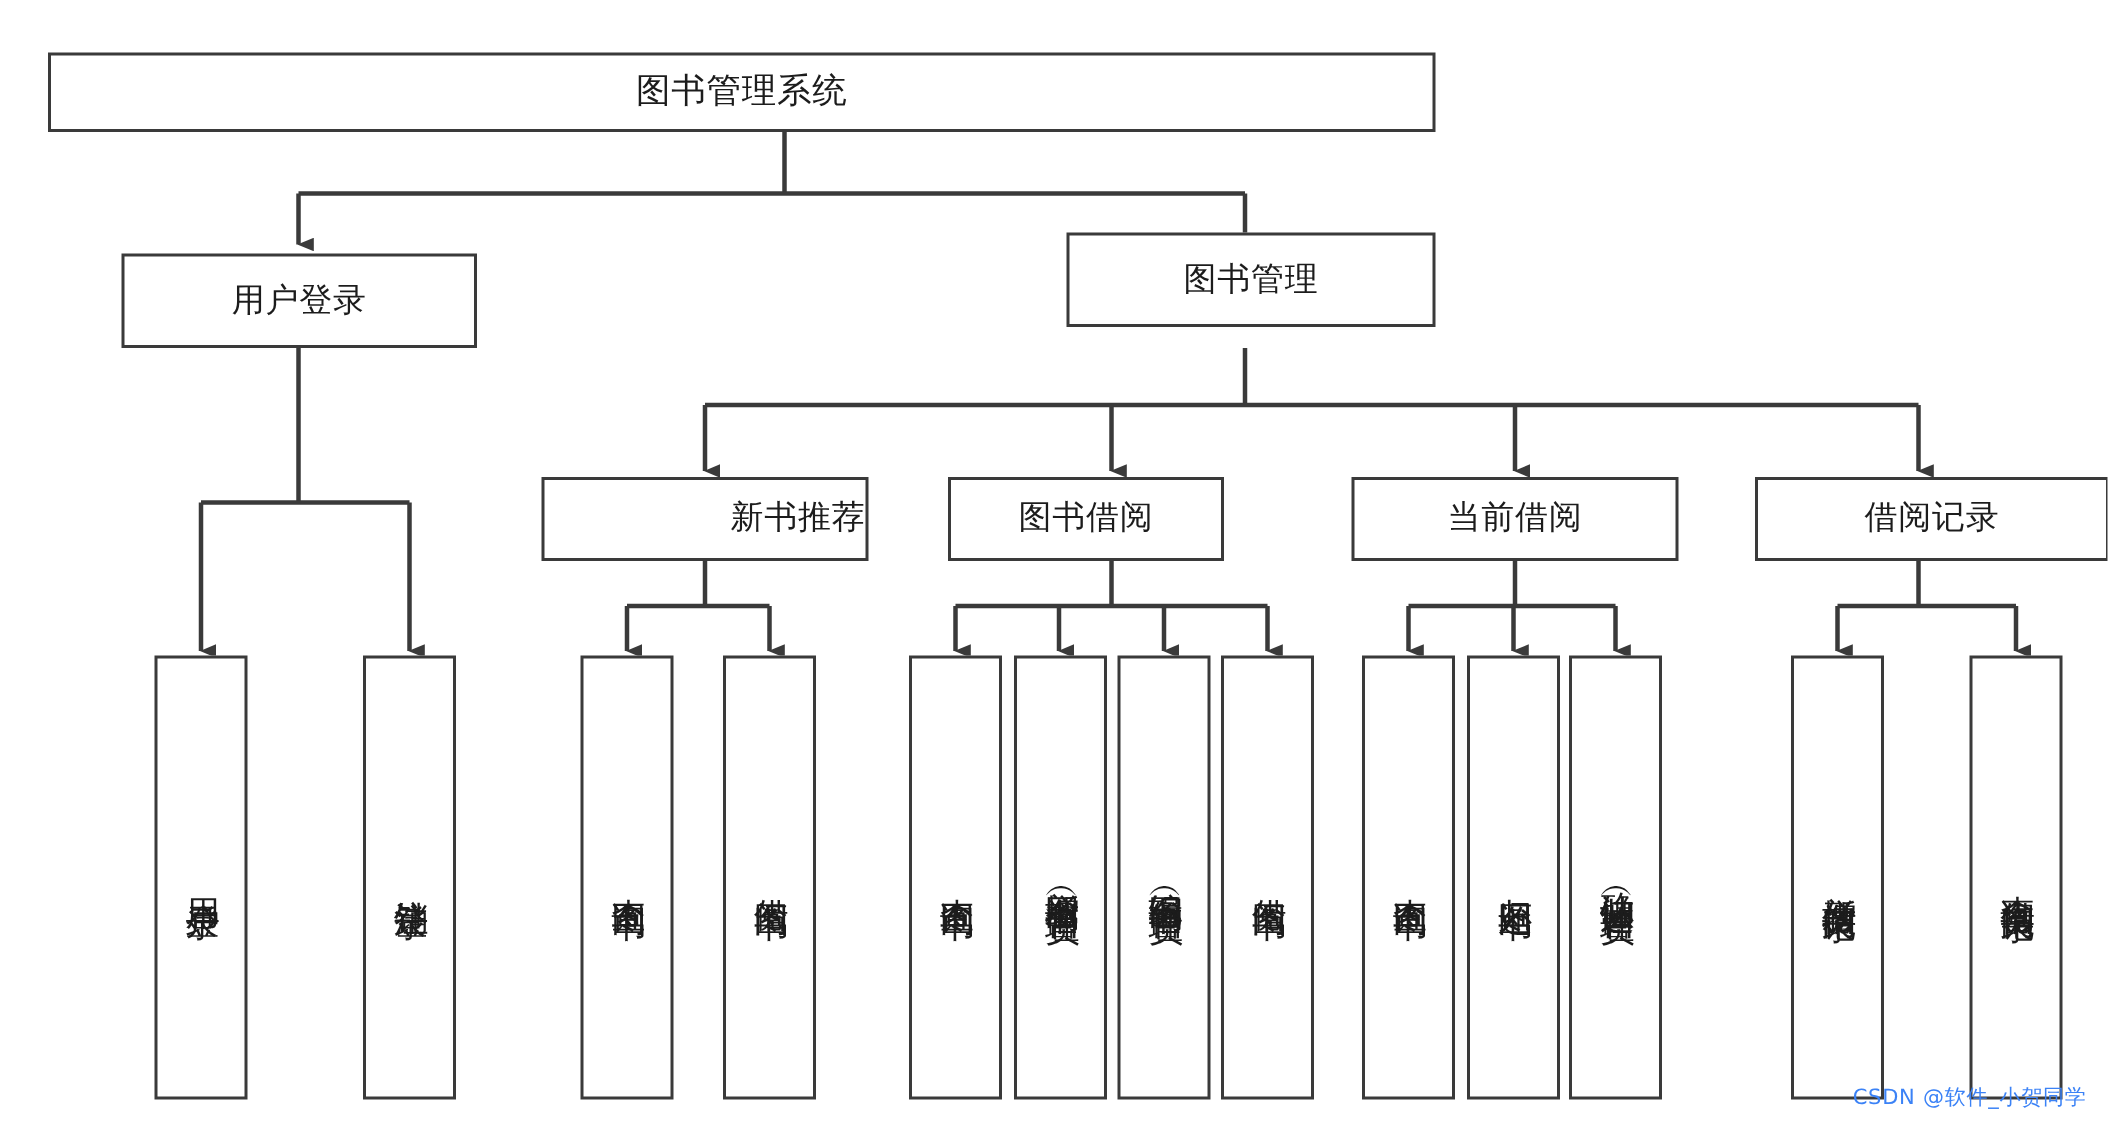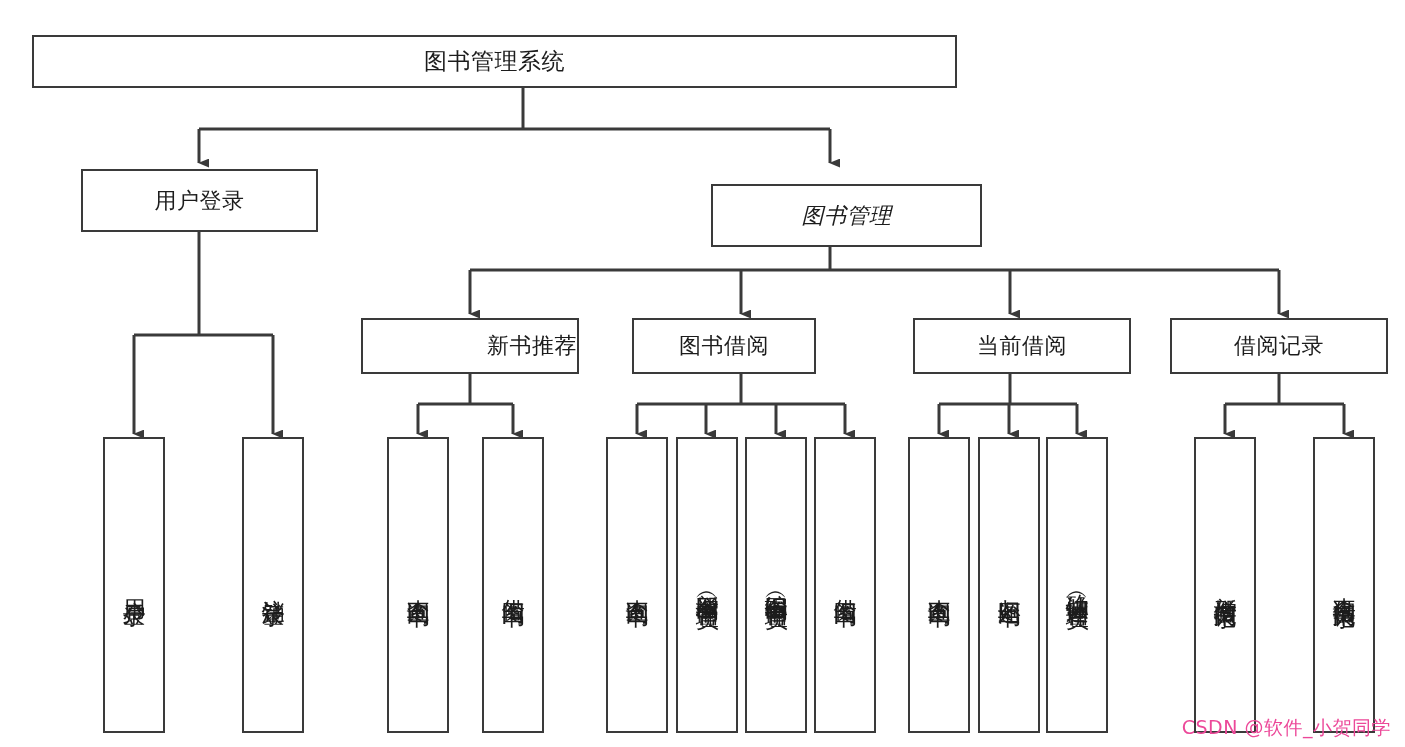--- a/index.html
+++ b/index.html
@@ -59,22 +59,22 @@
     text-orientation: upright;
     font-size: 23px;
     line-height: 1.1;
     letter-spacing: 2px;
     max-height: 285px;
   }
   .watermark {
     position: absolute;
     right: 14px;
     bottom: 6px;
-    font-size: 19px;
-    color: #ec4899;
+    font-size: 14px;
+    color: #3b82f6;
     letter-spacing: 0.5px;
     user-select: none;
     white-space: nowrap;
   }
 </style>
 </head>
 <body>
 
 <div id="diagram-root">
 
@@ -128,34 +128,34 @@
     </g>
   </svg>
 
   <div class="node horizontal root" style="left:32px; top:14px; width:925px; height:53px;margin-top:21px;">
     <span class="node-label">图书管理系统</span>
   </div>
 
   <div class="node horizontal" style="left:81px; top:169px; width:237px; height:63px;">
     <span class="node-label">用户登录</span>
   </div>
-  <div class="node horizontal" style="left:711px; top:184px; width:271px; height:63px;font-style:italic;">
+  <div class="node horizontal" style="left:711px; top:155px; width:246px; height:63px;">
     <span class="node-label">图书管理</span>
   </div>
 
   <div class="node horizontal" style="left:361px; top:318px; width:218px; height:56px;justify-content:flex-end;">
     <span class="node-label">新书推荐</span>
   </div>
   <div class="node horizontal" style="left:632px; top:318px; width:184px; height:56px;">
     <span class="node-label">图书借阅</span>
   </div>
-  <div class="node horizontal" style="left:901px; top:318px; width:218px; height:56px;margin-left:12px;">
+  <div class="node horizontal" style="left:901px; top:318px; width:218px; height:56px;">
     <span class="node-label">当前借阅</span>
   </div>
-  <div class="node horizontal" style="left:1170px; top:318px; width:218px; height:56px;">
+  <div class="node horizontal" style="left:1170px; top:318px; width:236px; height:56px;">
     <span class="node-label">借阅记录</span>
   </div>
 
   <div class="node vertical" style="left:103px; top:437px; width:62px; height:296px;">
     <span class="node-label">用户登录</span>
   </div>
   <div class="node vertical" style="left:242px; top:437px; width:62px; height:296px;">
     <span class="node-label">注销登录</span>
   </div>
 

